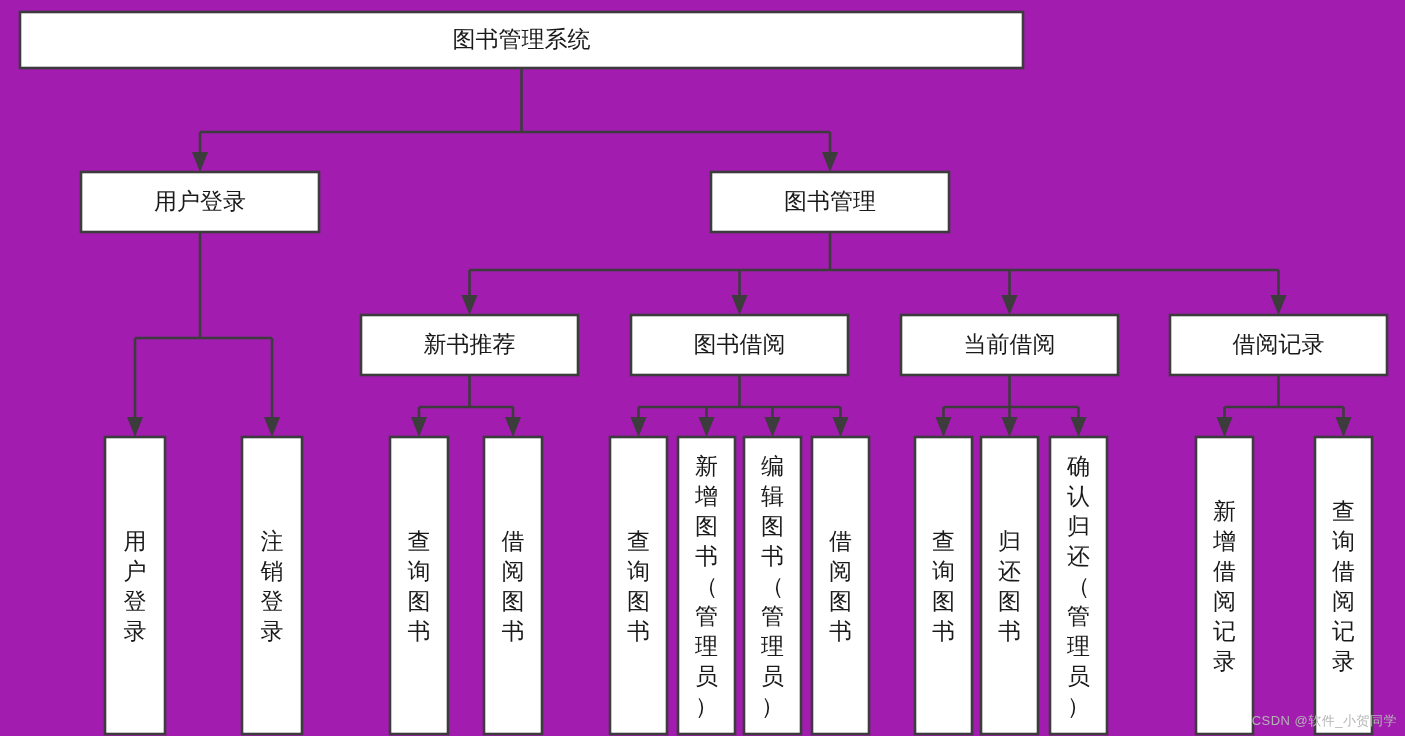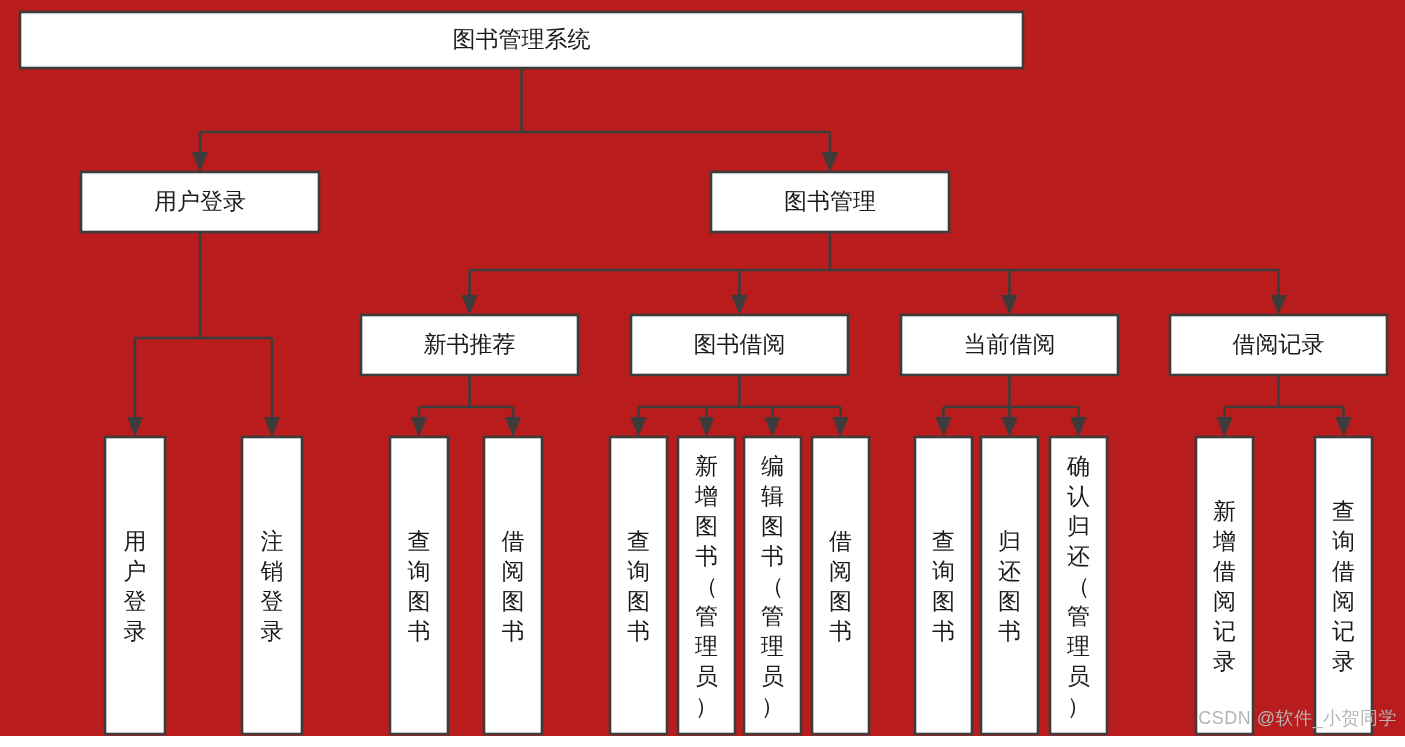--- a/index.html
+++ b/index.html
@@ -11,21 +11,21 @@
   body {
     width: 1405px;
     height: 747px;
     font-family: "Liberation Sans", "DejaVu Sans", sans-serif;
     overflow: hidden;
   }
   #diagram-root {
     position: relative;
     width: 1405px;
     height: 736px;
-    background: #b91c1c;
+    background: #a21caf;
   }
   svg#tree-svg {
     position: absolute;
     left: 0;
     top: 0;
     width: 1405px;
     height: 747px;
     display: block;
   }
   .node-box {
@@ -55,21 +55,21 @@
     font-family: "Liberation Sans", "DejaVu Sans", sans-serif;
     font-size: 23px;
     fill: #1a1a1a;
     text-anchor: middle;
   }
   .watermark-text {
     position: absolute;
     right: 8px;
     bottom: 6px;
     font-family: "Liberation Sans", "DejaVu Sans", sans-serif;
-    font-size: 18px;
+    font-size: 13px;
     color: #b4b4b4;
     letter-spacing: 0.5px;
     white-space: nowrap;
     user-select: none;
   }
 </style>
 </head>
 <body>
 
 <div id="diagram-root">

